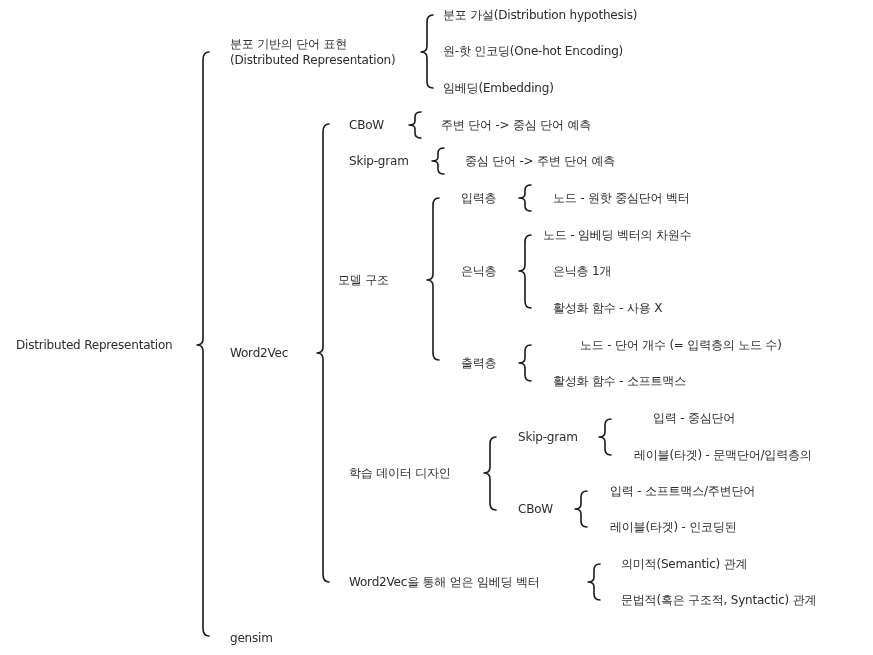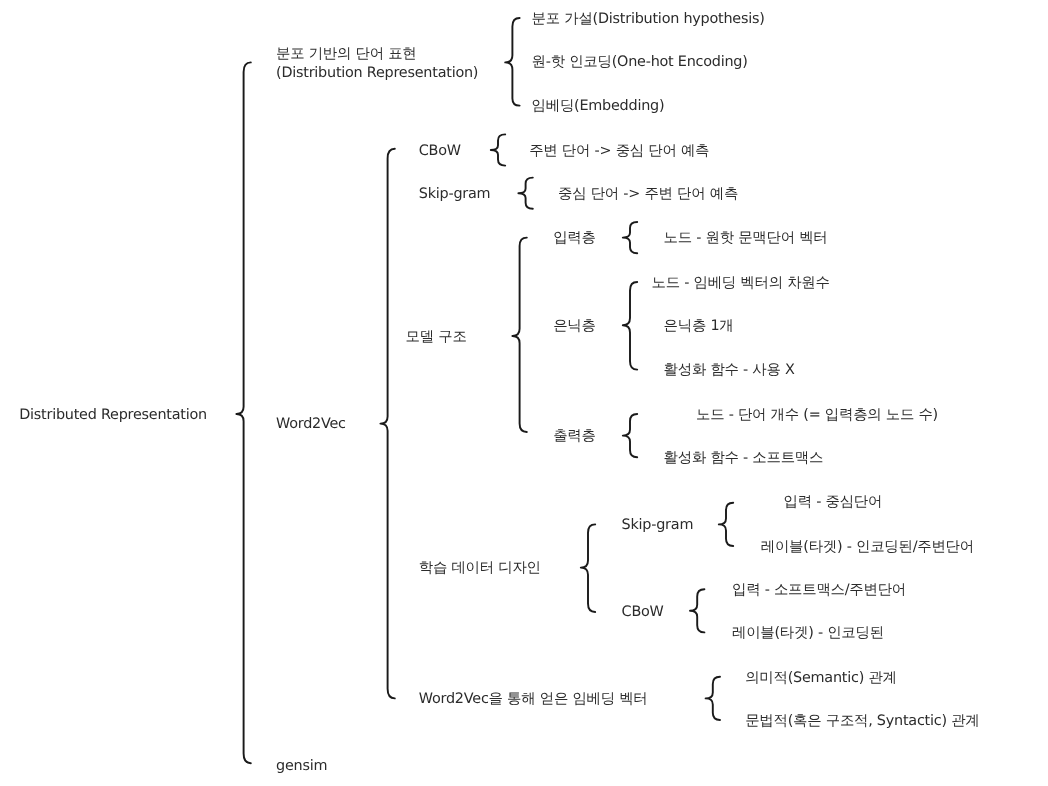--- a/index.html
+++ b/index.html
@@ -37,50 +37,50 @@
   <path d="M611,419 Q605,419 605,425 L605,432 Q605,437 599,437 Q605,437 605,442 L605,449 Q605,455 611,455"></path>
 
   <path d="M587,491 Q581,491 581,497 L581,504 Q581,509 575,509 Q581,509 581,514 L581,521 Q581,527 587,527"></path>
 
   <path d="M600,564 Q594,564 594,570 L594,577 Q594,582 588,582 Q594,582 594,587 L594,594 Q594,600 600,600"></path>
 </svg>
 
 <div class="t" style="left:16px;top:338px">Distributed Representation</div>
 
 <div class="t" style="left:230px;top:37px">분포 기반의 단어 표현</div>
-<div class="t" style="left:230px;top:53px">(Distribution Representation)</div>
+<div class="t" style="left:230px;top:53px">(Distributed Representation)</div>
 <div class="t" style="left:443px;top:8px">분포 가설(Distribution hypothesis)</div>
 <div class="t" style="left:443px;top:44px">원-핫 인코딩(One-hot Encoding)</div>
 <div class="t" style="left:443px;top:81px">임베딩(Embedding)</div>
 
 <div class="t" style="left:230px;top:346px">Word2Vec</div>
 
 <div class="t" style="left:349px;top:118px">CBoW</div>
 <div class="t" style="left:441px;top:118px">주변 단어 -&gt; 중심 단어 예측</div>
 
 <div class="t" style="left:349px;top:154px">Skip-gram</div>
 <div class="t" style="left:465px;top:154px">중심 단어 -&gt; 주변 단어 예측</div>
 
 <div class="t" style="left:338px;top:273px">모델 구조</div>
 <div class="t" style="left:461px;top:191px">입력층</div>
-<div class="t" style="left:553px;top:191px">노드 - 원핫 문맥단어 벡터</div>
+<div class="t" style="left:553px;top:191px">노드 - 원핫 중심단어 벡터</div>
 
 <div class="t" style="left:461px;top:264px">은닉층</div>
 <div class="t" style="left:543px;top:228px">노드 - 임베딩 벡터의 차원수</div>
 <div class="t" style="left:553px;top:264px">은닉층 1개</div>
 <div class="t" style="left:553px;top:301px">활성화 함수 - 사용 X</div>
 
 <div class="t" style="left:461px;top:356px">출력층</div>
 <div class="t" style="left:580px;top:338px">노드 - 단어 개수 (= 입력층의 노드 수)</div>
 <div class="t" style="left:553px;top:374px">활성화 함수 - 소프트맥스</div>
 
 <div class="t" style="left:349px;top:466px">학습 데이터 디자인</div>
 <div class="t" style="left:518px;top:430px">Skip-gram</div>
 <div class="t" style="left:653px;top:411px">입력 - 중심단어</div>
-<div class="t" style="left:634px;top:448px">레이블(타겟) - 인코딩된/주변단어</div>
+<div class="t" style="left:634px;top:448px">레이블(타겟) - 문맥단어/입력층의</div>
 <div class="t" style="left:518px;top:502px">CBoW</div>
 <div class="t" style="left:610px;top:484px">입력 - 소프트맥스/주변단어</div>
 <div class="t" style="left:610px;top:520px">레이블(타겟) - 인코딩된</div>
 
 <div class="t" style="left:349px;top:575px">Word2Vec을 통해 얻은 임베딩 벡터</div>
 <div class="t" style="left:621px;top:557px">의미적(Semantic) 관계</div>
 <div class="t" style="left:621px;top:593px">문법적(혹은 구조적, Syntactic) 관계</div>
 
 <div class="t" style="left:230px;top:631px">gensim</div>
 

